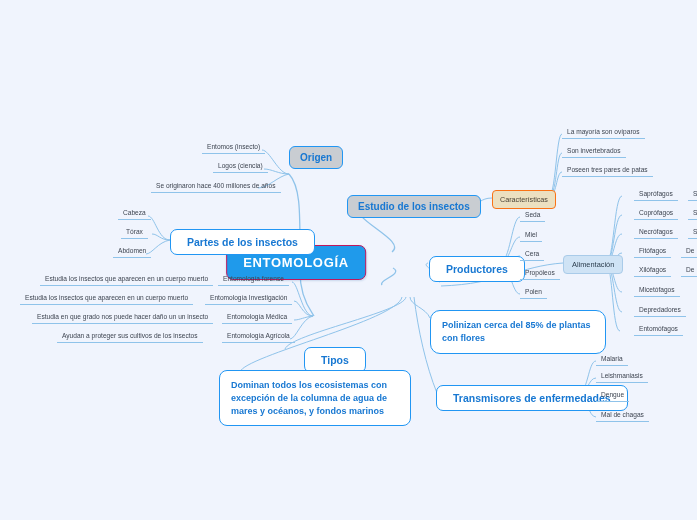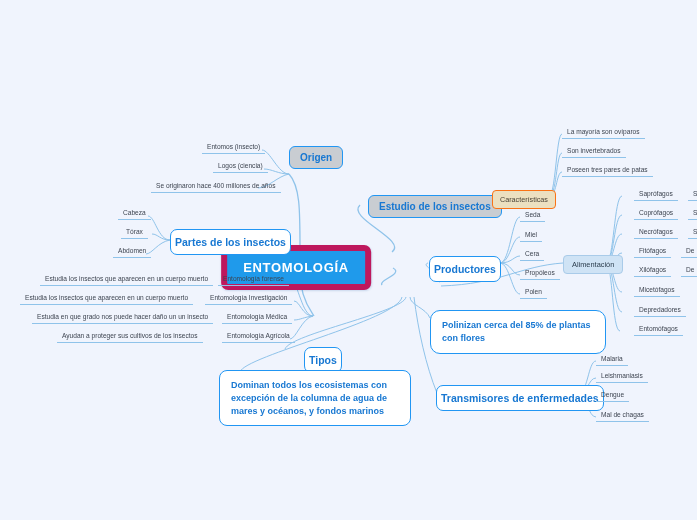--- a/index.html
+++ b/index.html
@@ -29,40 +29,40 @@
   }
   .node {
     position: absolute;
     box-sizing: border-box;
     white-space: nowrap;
   }
 
   
   .n-root {
     background: #1f9aeb;
-    border: 6px solid #be185d;
+    border: 1px solid #be185d;
     border-radius: 7px;
     color: #ffffff;
     font-size: 13px;
     font-weight: bold;
     letter-spacing: 0.7px;
     padding: 9px 16px;
     text-align: center;
     box-shadow: 0 1px 2px rgba(30,90,160,.18);
   }
 
   
   .n-l1 {
     background: #ffffff;
     border: 1.6px solid #2196f3;
     border-radius: 7px;
     color: #1878d2;
     font-size: 10.5px;
     font-weight: bold;
-    padding: 6px 4px;
+    padding: 6px 16px;
     text-align: center;
   }
 
   
   .n-gray {
     background: #c9cdd2;
     border: 1.4px solid #2196f3;
     border-radius: 6px;
     color: #1878d2;
     font-size: 10px;
@@ -245,21 +245,21 @@
     <span>Estudia en que grado nos puede hacer daño un un insecto</span>
   </div>
 
   <div class="node n-leaf" style="left:222px; top:330px;">
     <span>Entomología Agrícola</span>
   </div>
   <div class="node n-leaf" style="left:57px; top:330px;">
     <span>Ayudan a proteger sus cultivos de los insectos</span>
   </div>
 
-  <div class="node n-gray" style="left:368px; top:195px;">
+  <div class="node n-gray" style="left:347px; top:195px;">
     <span>Estudio de los insectos</span>
   </div>
 
   <div class="node n-tan" style="left:492px; top:190px;">
     <span>Características</span>
   </div>
 
   <div class="node n-leaf" style="left:562px; top:126px;">
     <span>La mayoría  son ovíparos</span>
   </div>

